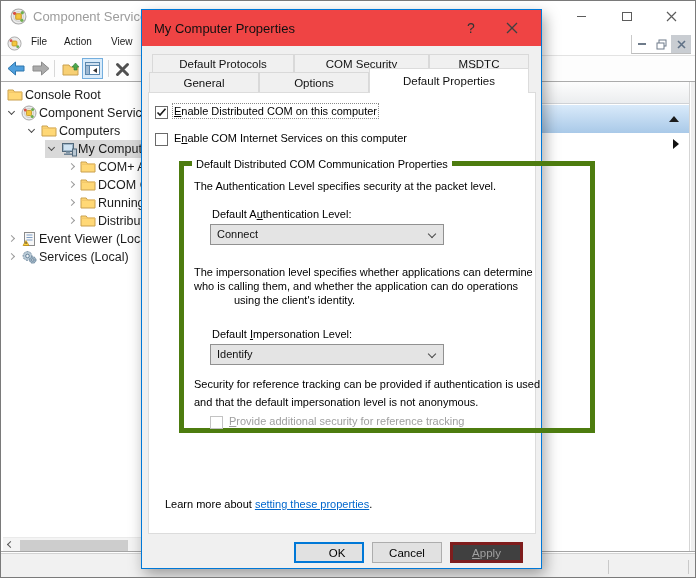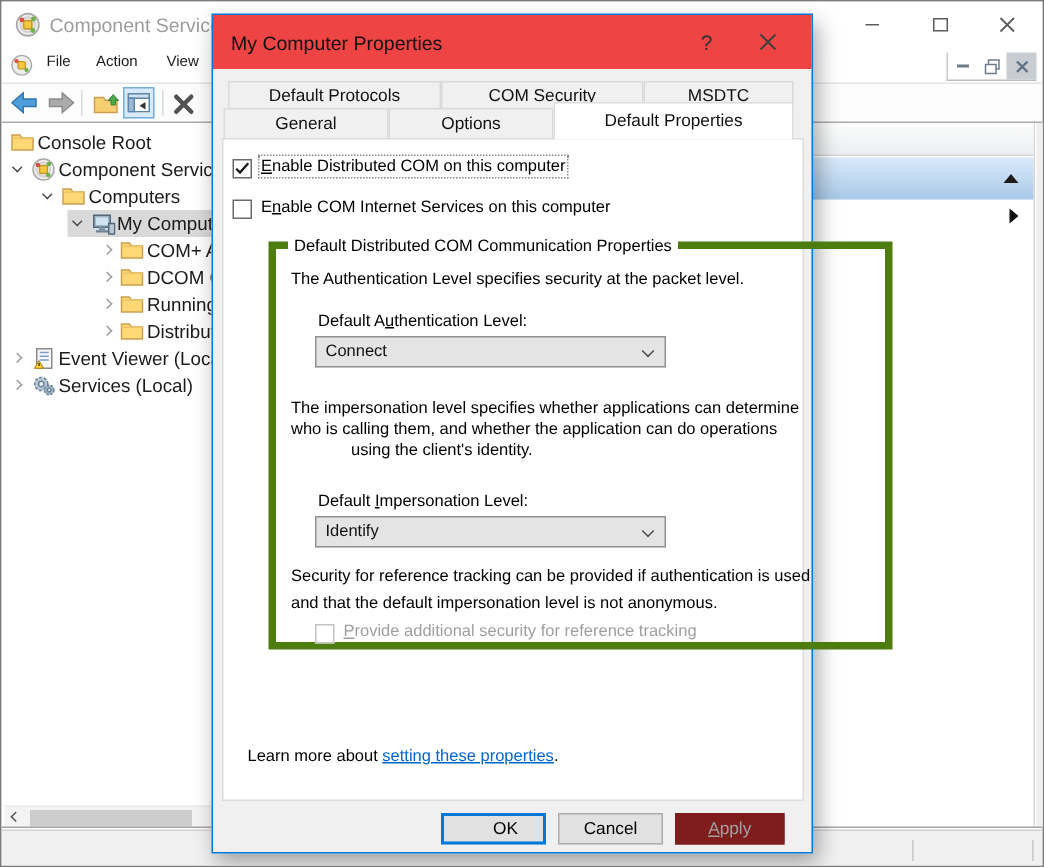--- a/index.html
+++ b/index.html
@@ -65,21 +65,21 @@
   .desc{position:absolute;white-space:nowrap;color:#000;}
   .combo{position:absolute;width:234px;height:21px;background:#e4e4e4;border:1px solid #919191;}
   .combo .val{position:absolute;left:6px;top:3px;font-size:11px;color:#111;}
   .combo .cchev{position:absolute;right:8px;top:6px;width:6px;height:6px;border-right:1.4px solid #4a4a4a;border-bottom:1.4px solid #4a4a4a;transform:rotate(45deg);}
   .dislbl{color:#9f9f9f;}
   .learn{position:absolute;left:16px;top:405px;white-space:nowrap;}
   .learn a{color:#0066cc;text-decoration:underline;}
   .btn{position:absolute;top:532px;width:70px;height:21px;background:#e1e1e1;border:1px solid #adadad;
        display:flex;align-items:center;justify-content:center;font-size:11.5px;color:#000;}
   .btn.default{border:2px solid #0078d7;padding-left:16px;}
-  .btn.disabled{background:#7f1d1d;border:3px solid #7f1d1d;color:#a0a0a0;}
+  .btn.disabled{background:#404040;border:3px solid #7f1d1d;color:#a0a0a0;}
   u{text-decoration:underline;}
   i.p{font-style:normal;}
   .mono-dash{width:9px;height:1px;background:#5c5c5c;}
   .mono-sq{width:10px;height:9px;border:1px solid #5c5c5c;}
 </style>
 </head>
 <body>
 
 <div class="screen">
 

